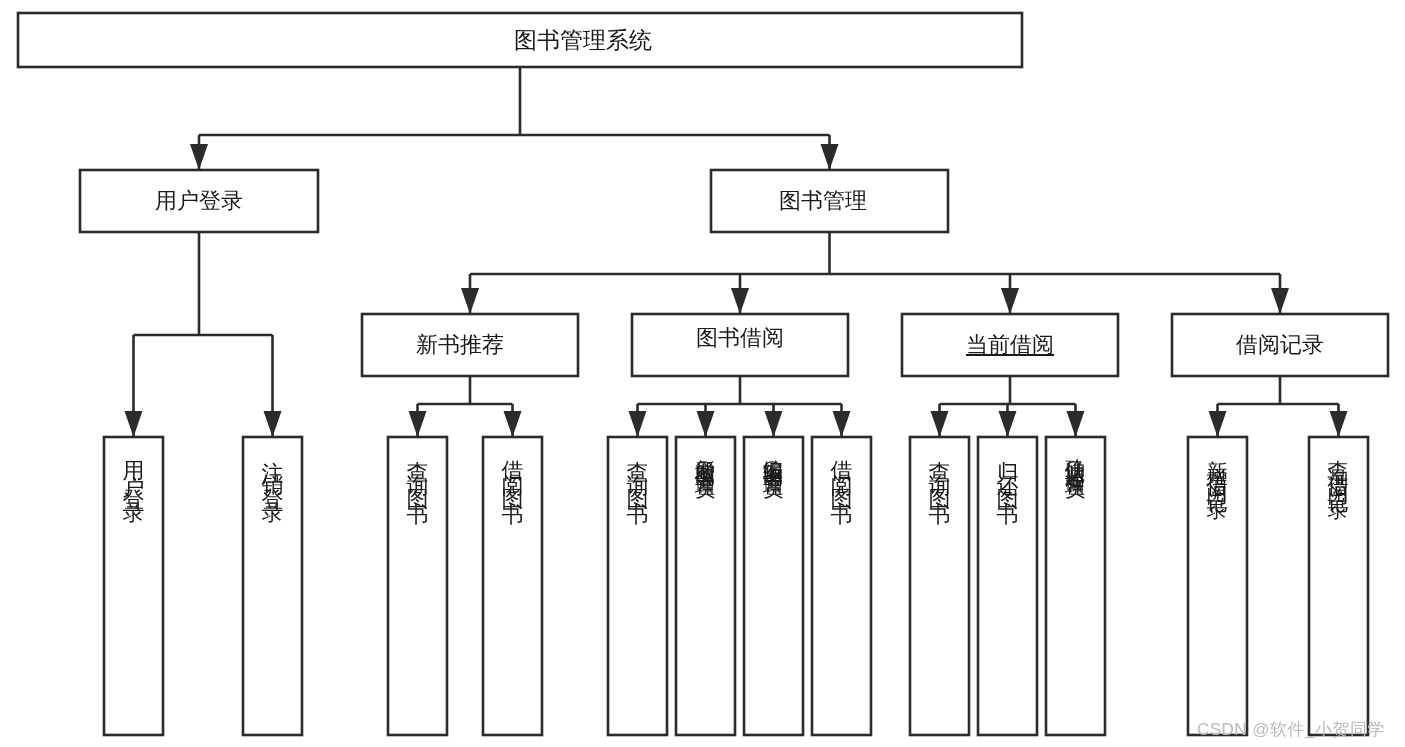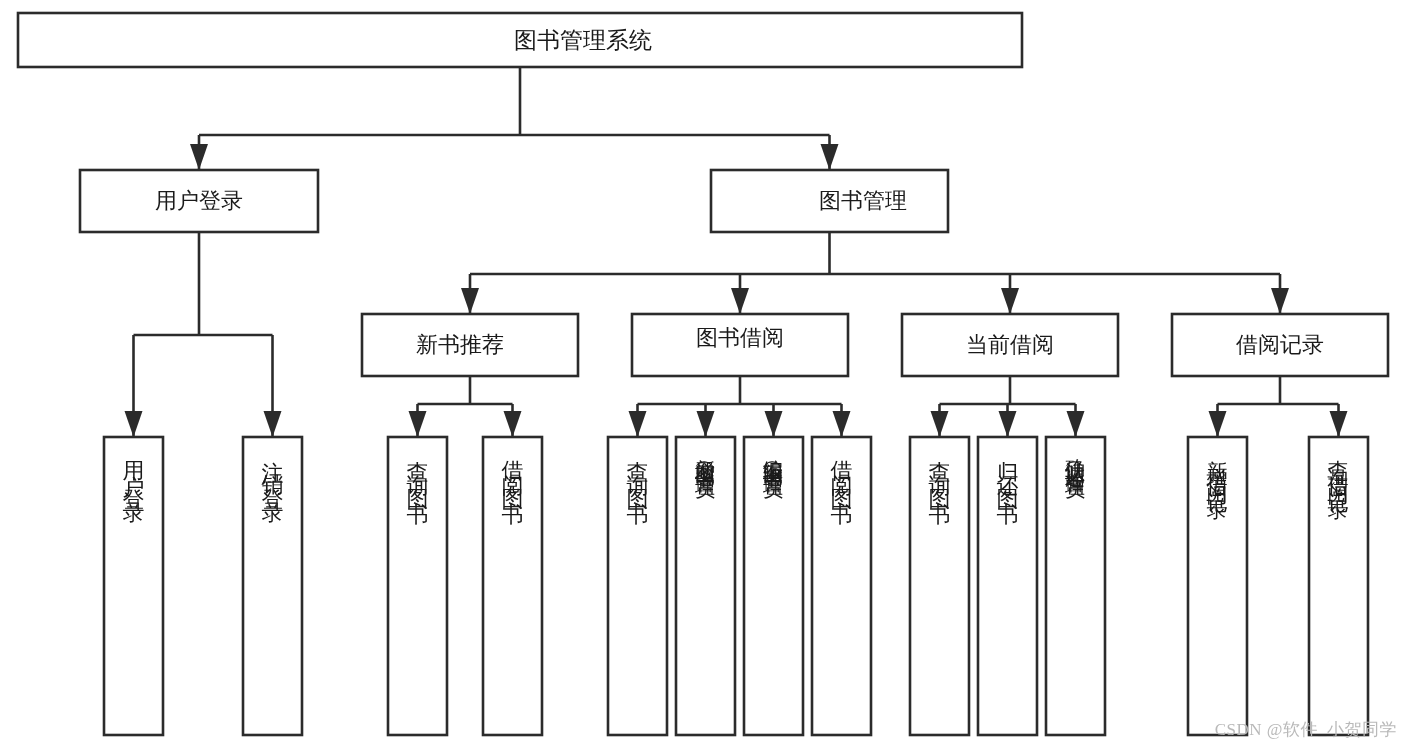--- a/index.html
+++ b/index.html
@@ -66,23 +66,23 @@
     pointer-events: none;
   }
   .hlabel-text {
     font-family: "Liberation Sans", "DejaVu Sans", sans-serif;
     font-size: 22px;
     color: #1a1a1a;
     white-space: nowrap;
   }
   .watermark {
     position: absolute;
-    right: 8px;
+    right: 20px;
     bottom: 6px;
-    font-family: Liberation Serif, serif;
+    font-family: Liberation Sans, sans-serif;
     font-size: 17px;
     color: #b9b9b9;
     white-space: nowrap;
     letter-spacing: 0.5px;
   }
 </style>
 </head>
 <body>
 
 <div id="diagram-root">
@@ -162,31 +162,31 @@
       <rect x="1309" y="437" width="59" height="298" class="node-box"></rect>
     </svg>
 
   <div id="labels-layer">
       <div class="hlabel-wrap" style="left: 18px; top: 13px; width: 1130px; height: 54px;">
         <span class="hlabel-text" style="font-size: 23px;">图书管理系统</span>
       </div>
       <div class="hlabel-wrap" style="left: 80px; top: 170px; width: 238px; height: 62px;">
         <span class="hlabel-text" style="font-size: 22px;">用户登录</span>
       </div>
-      <div class="hlabel-wrap" style="left: 711px; top: 170px; width: 224px; height: 62px; padding-left: 40px;">
+      <div class="hlabel-wrap" style="left: 711px; top: 170px; width: 224px; height: 62px;">
         <span class="hlabel-text" style="font-size: 22px;">图书管理</span>
       </div>
       <div class="hlabel-wrap" style="left: 362px; top: 314px; width: 196px; height: 62px;">
         <span class="hlabel-text" style="font-size: 22px;">新书推荐</span>
       </div>
       <div class="hlabel-wrap" style="left: 632px; top: 314px; width: 216px; height: 47px;">
         <span class="hlabel-text" style="font-size: 22px;">图书借阅</span>
       </div>
       <div class="hlabel-wrap" style="left: 902px; top: 314px; width: 216px; height: 62px;">
-        <span class="hlabel-text" style="font-size: 22px;">当前借阅</span>
+        <span class="hlabel-text" style="font-size: 22px; text-decoration: underline;">当前借阅</span>
       </div>
       <div class="hlabel-wrap" style="left: 1172px; top: 314px; width: 216px; height: 62px;">
         <span class="hlabel-text" style="font-size: 22px;">借阅记录</span>
       </div>
       <div class="vlabel-wrap" style="left: 104px; top: 443px; width: 59px; height: 286px;">
         <span class="vlabel-text" style="font-size: 22px; letter-spacing: 14px;">用户登录</span>
       </div>
       <div class="vlabel-wrap" style="left: 243px; top: 443px; width: 59px; height: 286px;">
         <span class="vlabel-text" style="font-size: 22px; letter-spacing: 14px;">注销登录</span>
       </div>

